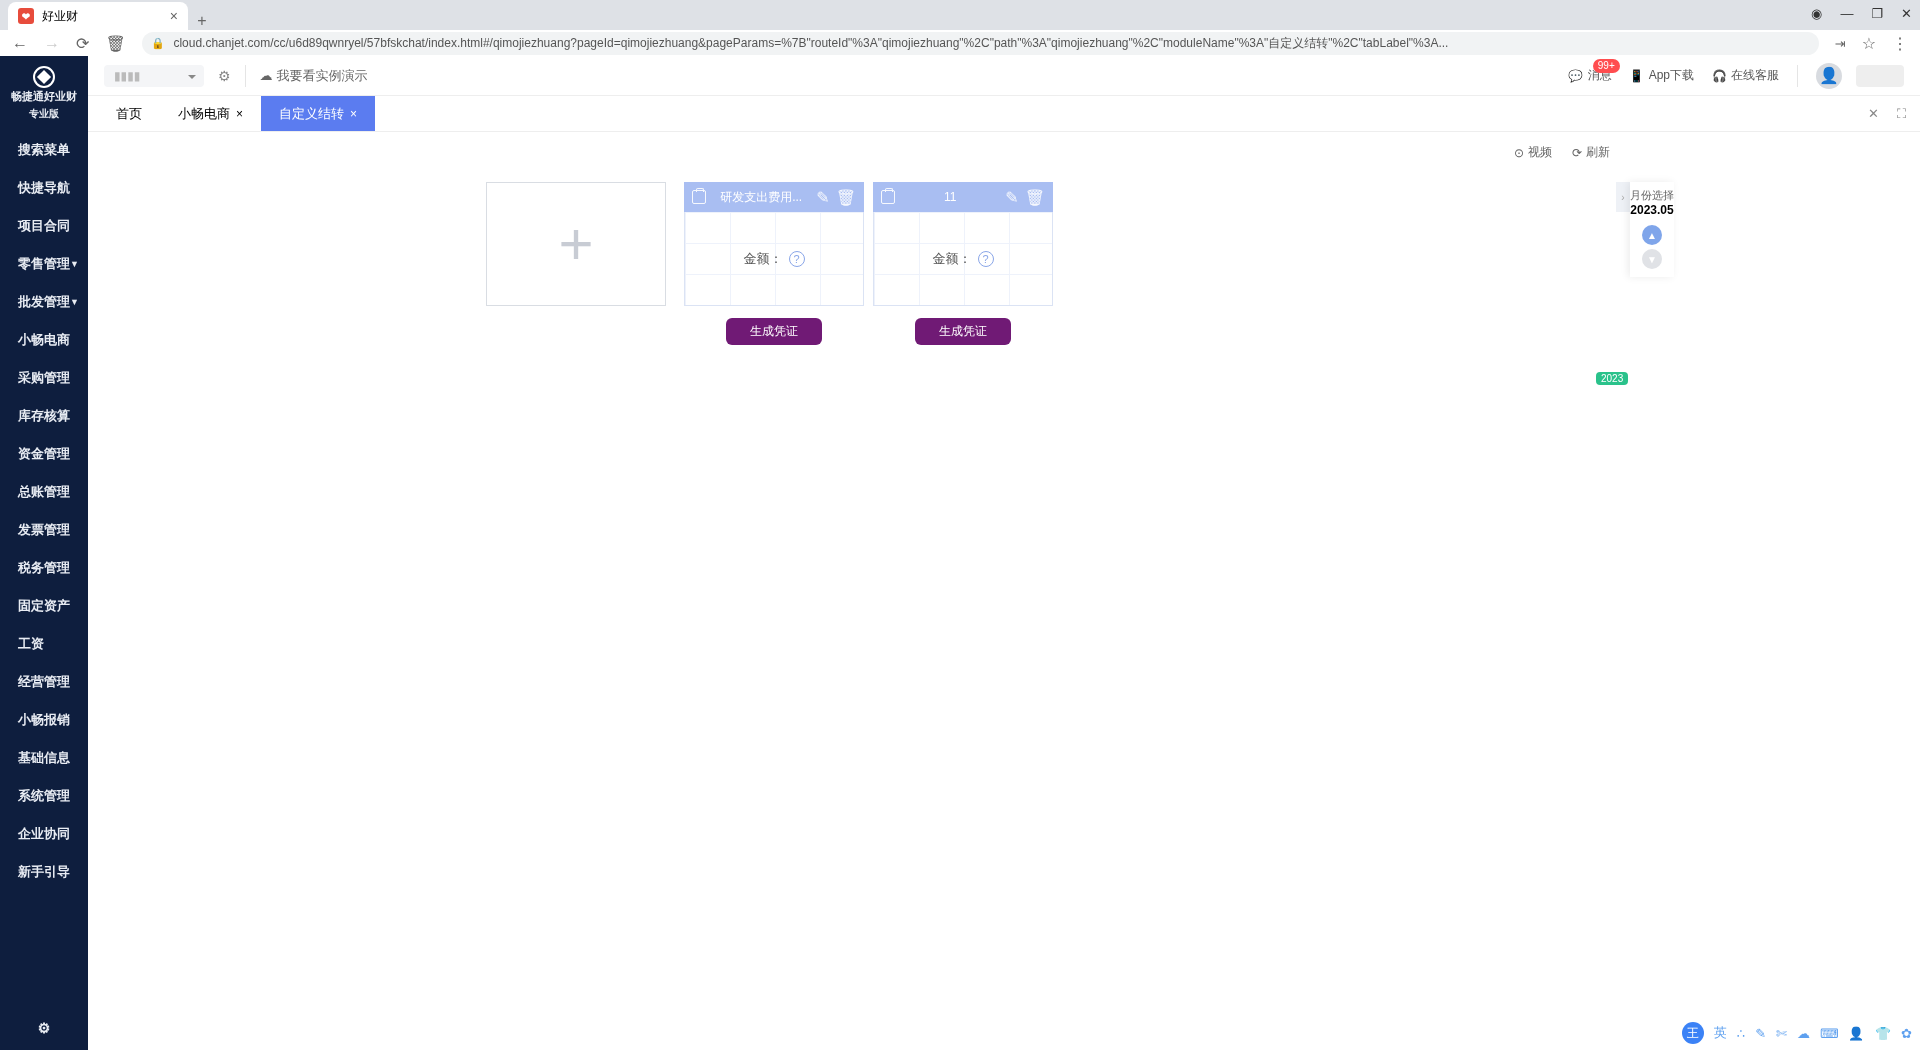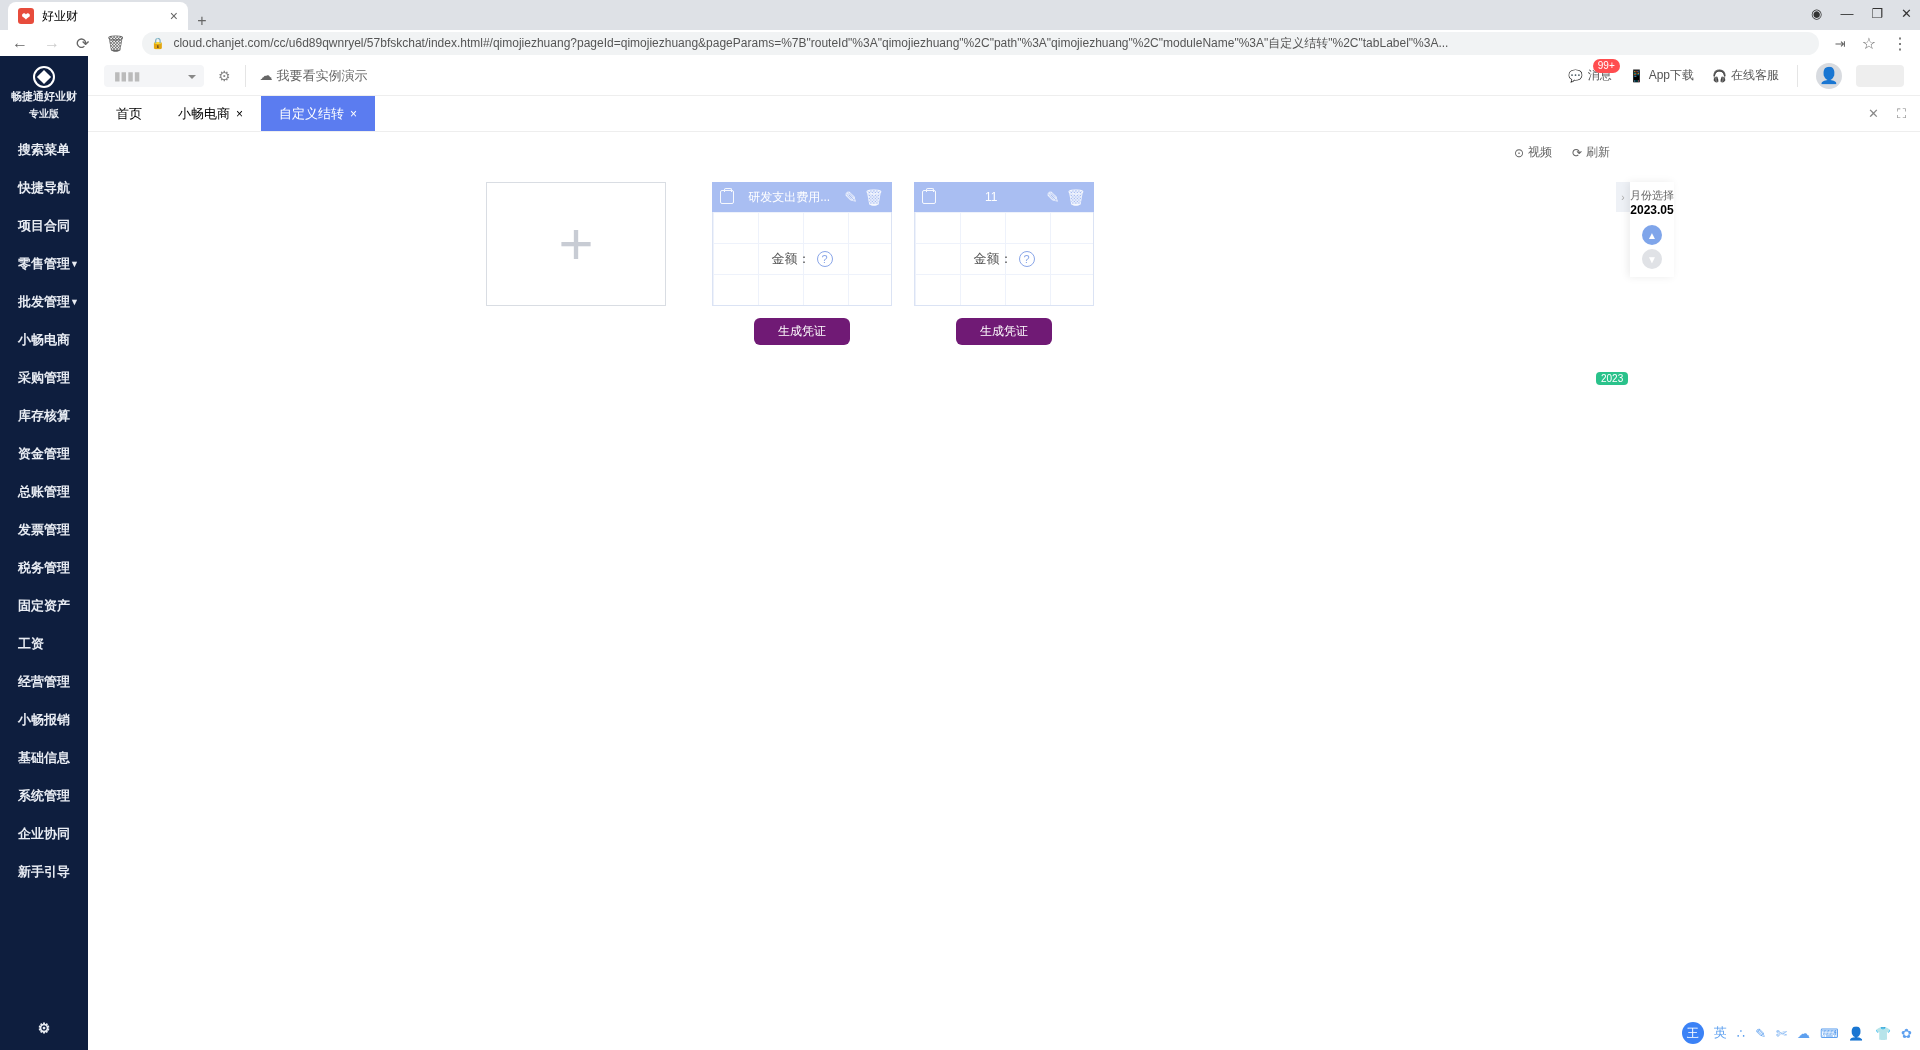--- a/index.html
+++ b/index.html
@@ -254,21 +254,21 @@
         <div class="toolbar-btn">
           <span>⟳</span>
           <span>刷新</span>
         </div>
       </div>
 
       <div class="cards-wrap">
         <div class="add-card">
           <div class="plus">+</div>
         </div>
-        <div id="cards-mount" style="display:flex; gap:22px;margin-left:28px;">
+        <div id="cards-mount" style="display:flex; gap:9px;">
             <div class="data-card">
               <div class="card-hdr">
                 <span class="clipboard-icon"></span>
                 <span class="card-hdr-title">研发支出费用...</span>
                 <span class="card-hdr-btn">✎</span>
                 <span class="card-hdr-btn">🗑</span>
               </div>
               <div class="card-body">
                 <span class="amount-label">金额：</span>
                 <span class="amount-help">?</span>

